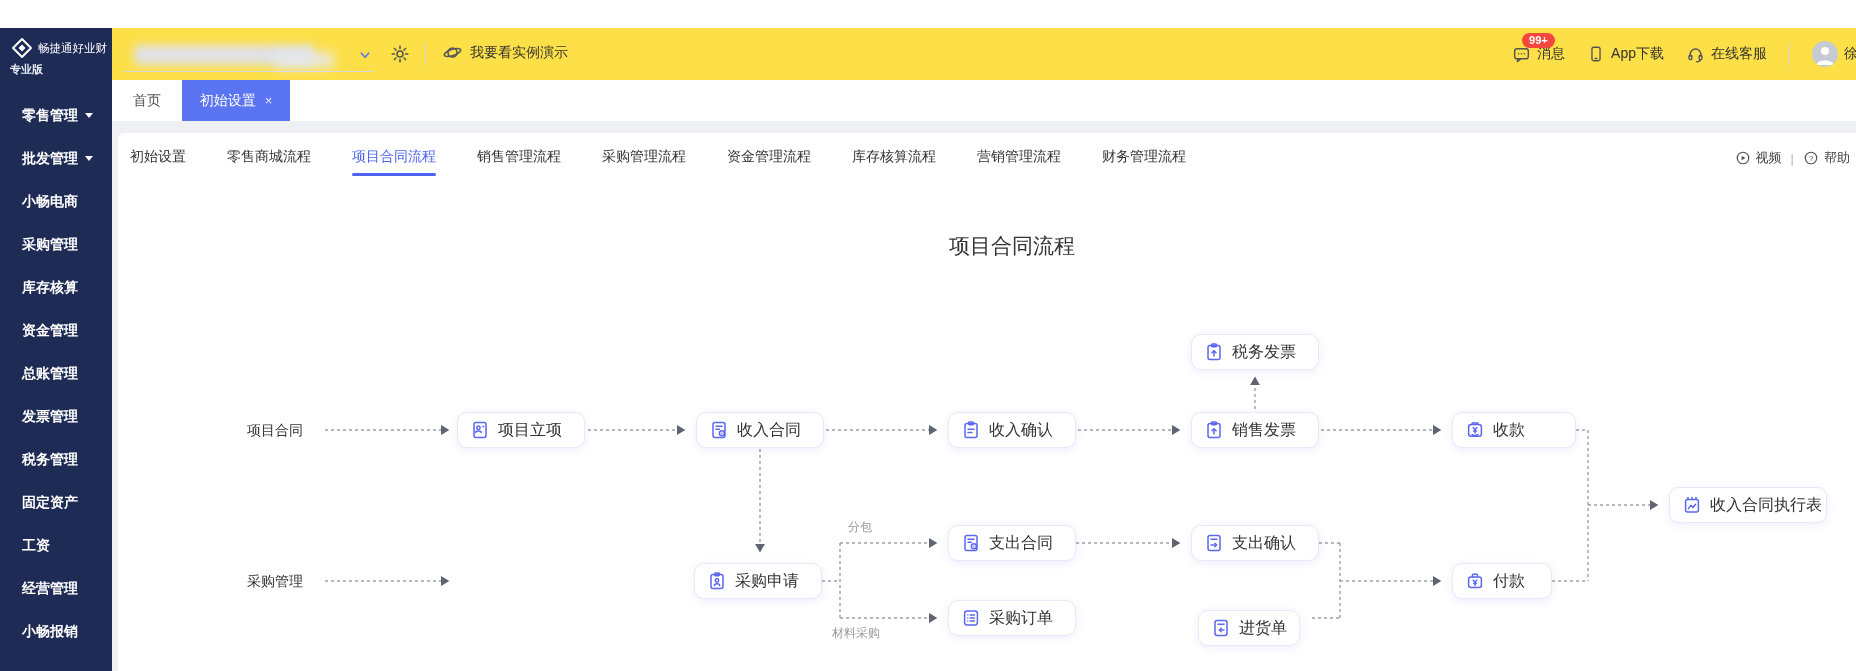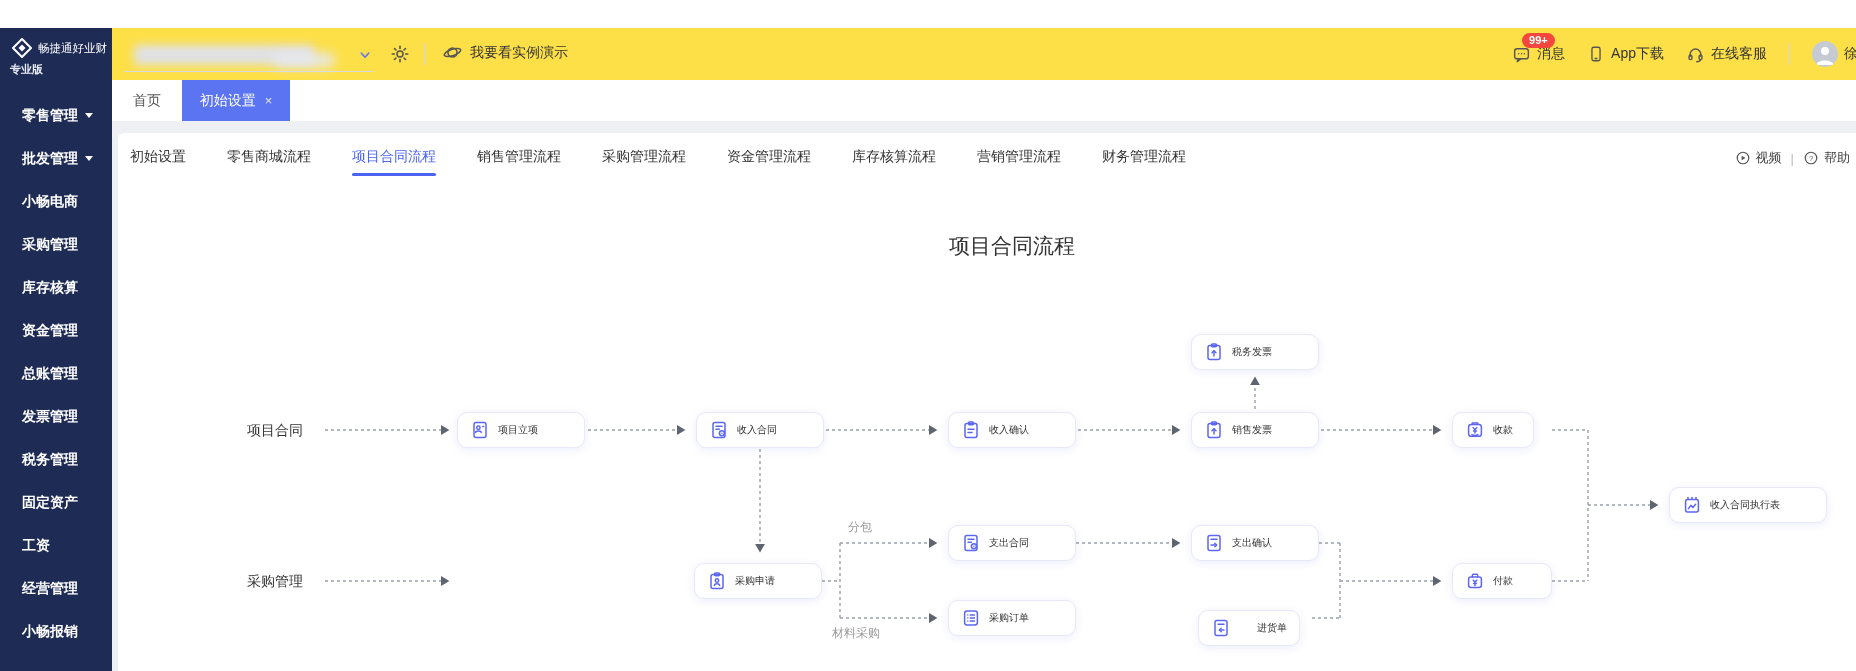--- a/index.html
+++ b/index.html
@@ -62,21 +62,21 @@
     font-size:13px; color:#444; }
   .panel-link { display:flex; align-items:center; gap:5px; cursor:pointer; }
   .plink-div { color:#bbb; }
 
   
   .diagram-title { position:absolute; left:894px; top:99px; transform:translateX(-50%);
     font-size:21px; color:#333; font-weight:500; white-space:nowrap; }
   .row-label { position:absolute; font-size:14px; color:#333; white-space:nowrap; }
   .node { position:absolute; height:36px; background:#fff; border:1px solid #e7e8f8; border-radius:10px;
     box-shadow:0 2px 8px rgba(99,110,240,.12); display:flex; align-items:center; gap:8px;
-    padding:0 12px; font-size:10px; color:#333; cursor:pointer; white-space:nowrap; }
+    padding:0 12px; font-size:16px; color:#333; cursor:pointer; white-space:nowrap; }
   .node svg { flex:none; }
   .edge-label { position:absolute; font-size:12px; color:#999; white-space:nowrap; }
   .connectors { position:absolute; left:0; top:0; pointer-events:none; }
   .ic { stroke:#5b67f1; stroke-width:1.5; fill:none; stroke-linecap:round; stroke-linejoin:round; }
   .ghost { stroke:#555; stroke-width:1.5; fill:none; stroke-linecap:round; stroke-linejoin:round; }
 </style>
 </head>
 <body>
 
 <div id="app">
@@ -317,21 +317,21 @@
     </div>
     <div class="node" style="left:1073px; top:279px; width:128px;">
       <svg width="20" height="20" viewBox="0 0 20 20">
         <rect x="4" y="3.5" width="12" height="14" rx="2" class="ic"></rect>
         <rect x="7.5" y="2" width="5" height="2.8" rx="1" class="ic"></rect>
         <line x1="10" y1="14" x2="10" y2="8.8" class="ic"></line>
         <polyline points="8,10.8 10,8.8 12,10.8" class="ic"></polyline>
       </svg>
       <span>销售发票</span>
     </div>
-    <div class="node" style="left:1334px; top:279px; width:82px;text-align:right;">
+    <div class="node" style="left:1334px; top:279px; width:124px;text-align:right;">
       <svg width="20" height="20" viewBox="0 0 20 20">
         <rect x="3.6" y="4.5" width="12.8" height="11.8" rx="2.6" class="ic"></rect>
         <path d="M7.2 4.5 V3 h5.6 v1.5" class="ic"></path>
         <path d="M8.2 7.6 L10 9.8 L11.8 7.6 M10 9.8 V13 M8.5 11 h3 " class="ic"></path>
         <path d="M7 14.6 q3 1.8 6 0" class="ic"></path>
       </svg>
       <span>收款</span>
     </div>
 
     <div class="node" style="left:1073px; top:201px; width:128px;">

